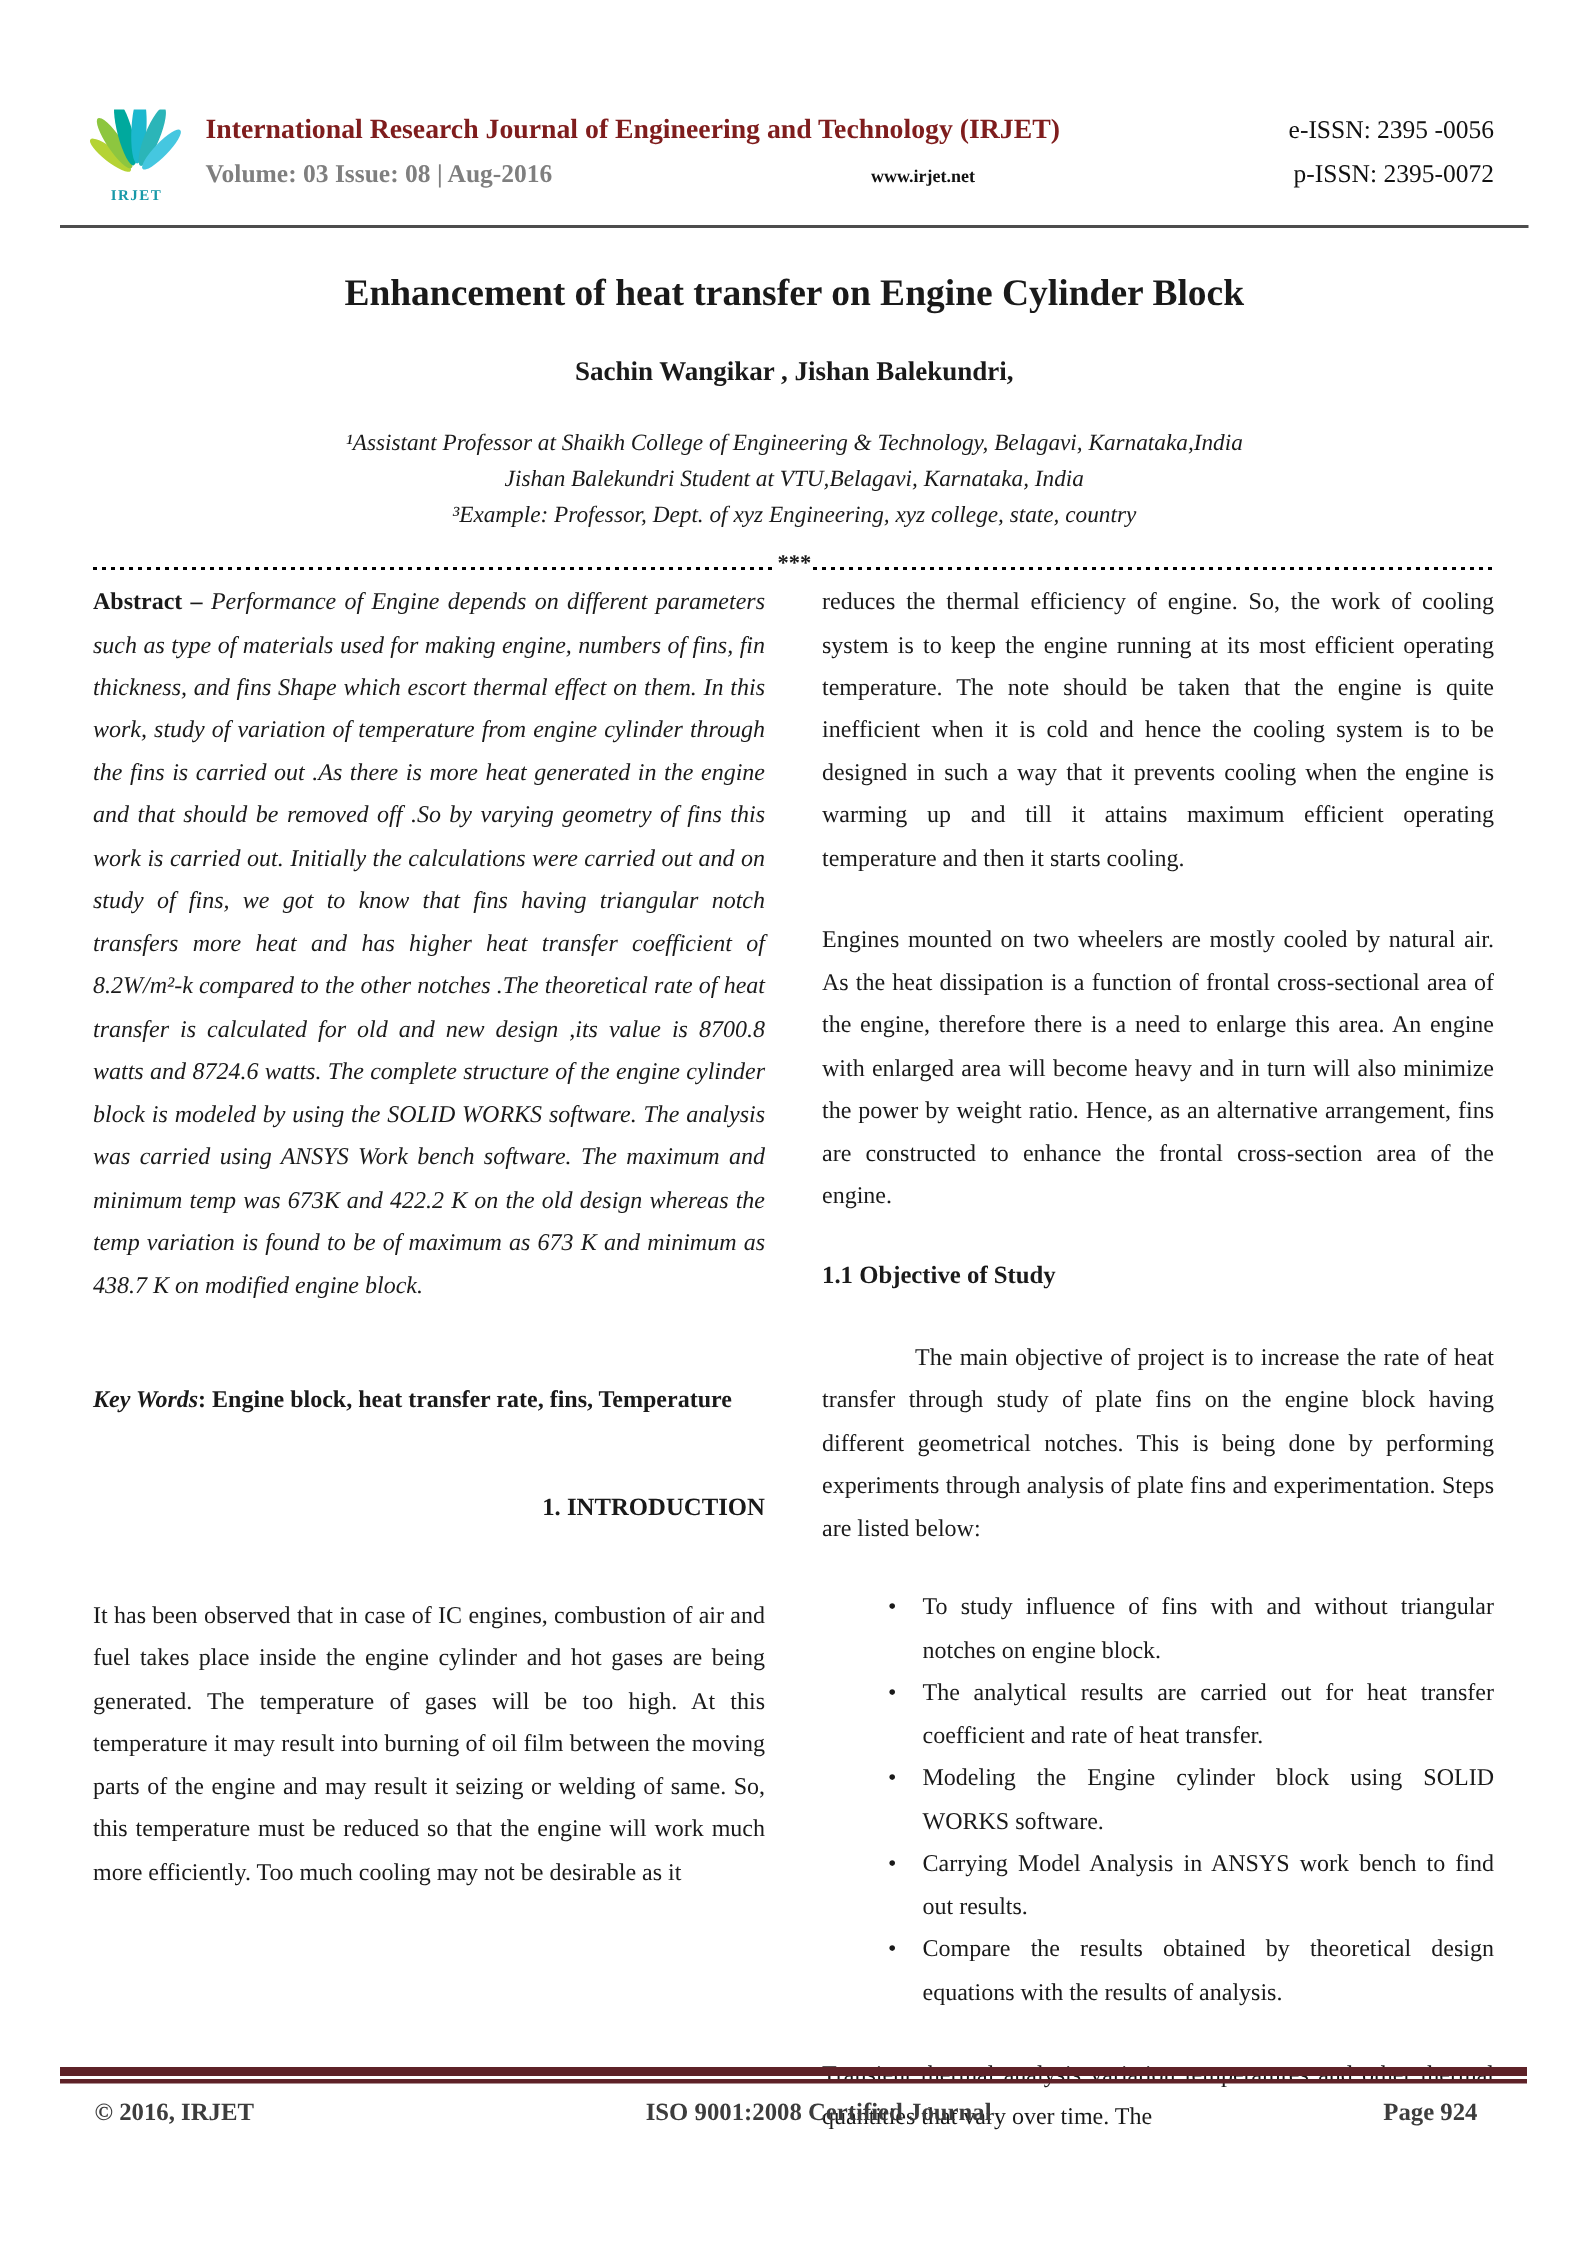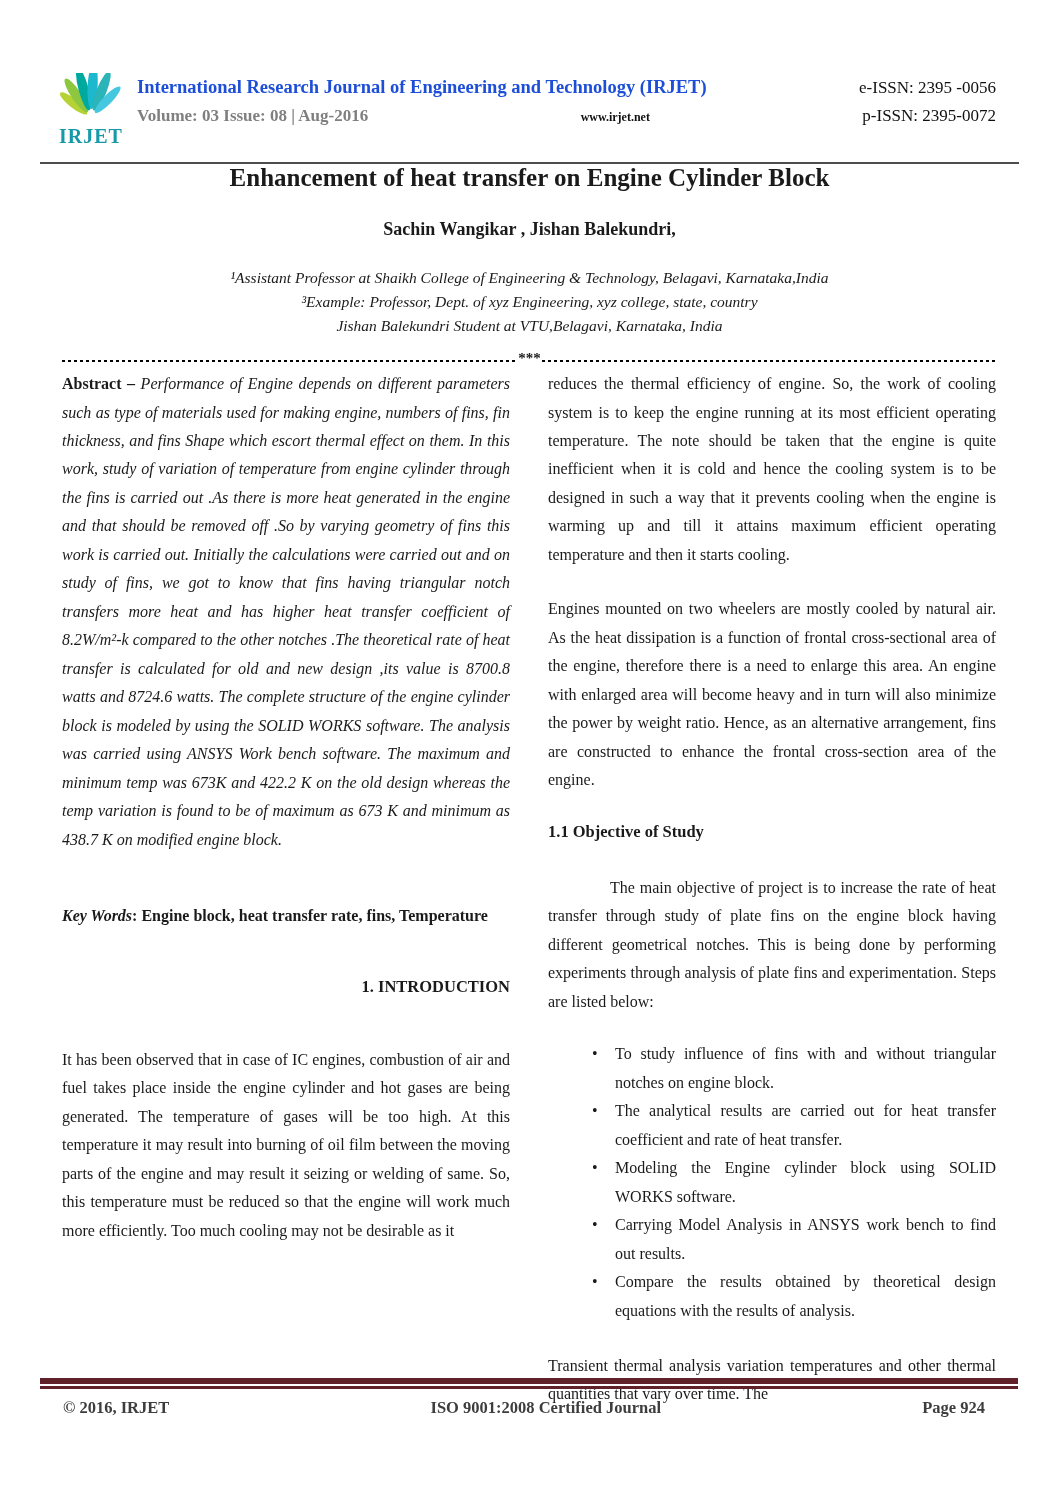--- a/index.html
+++ b/index.html
@@ -8,31 +8,31 @@
     width:1059px; height:1497px;
     background:#ffffff;
     font-family:"Liberation Serif", serif;
     color:#1a1a1a;
   }
   .page { position:relative; width:1059px; height:1497px; overflow:hidden; background:#fff; }
 
   
   .header { display:flex; align-items:flex-start; padding:73px 63px 0 55px; gap:10px; }
   .logo { width:72px; display:flex; flex-direction:column; align-items:center; flex:0 0 auto; }
-  .logo-text { font-weight:bold; font-size:20px; color:#1799A8; letter-spacing:1px; margin-top:-2px; }
+  .logo-text { font-weight:bold; font-size:10px; color:#1799A8; letter-spacing:1px; margin-top:-2px; }
   .header-main { flex:1; display:flex; flex-direction:column; gap:8px; padding-top:4px; }
   .header-row { display:flex; align-items:baseline; }
-  .journal-title { font-weight:bold; font-size:18.5px; color:#1d4ed8; }
+  .journal-title { font-weight:bold; font-size:18.5px; color:#7f1d1d; }
   .eissn, .pissn { font-weight:normal; font-size:17px; color:#111; white-space:nowrap; margin-left:auto; }
   .volume-line { font-weight:bold; font-size:17px; color:#7f7f7f; white-space:nowrap; }
   .website { flex:1; text-align:center; font-weight:bold; font-size:12px; color:#111; }
   .header-rule { margin:14px 40px 0 40px; border:0; border-top:2.5px solid #4d4d4d; }
 
   
-  .article-title { text-align:center; font-weight:bold; font-size:25px; }
+  .article-title { text-align:center; font-weight:bold; font-size:25px; margin-top:30px; }
   .authors { text-align:center; font-weight:bold; font-size:18px; margin-top:27px; }
   .affiliations { text-align:center; font-style:italic; font-size:15.5px; margin-top:26px; line-height:1.55; }
 
   
   .separator { display:flex; align-items:center; margin:22px 62px 0 62px; }
   .dash-line { flex:1; height:2px;
     background-image:repeating-linear-gradient(90deg,#000 0 3px,transparent 3px 6px); }
   .stars { padding:0 1px; font-weight:bold; font-size:15px; line-height:0; transform:translateY(-3px); }
 
   
@@ -95,22 +95,22 @@
         <span class="pissn">p-ISSN: 2395-0072</span>
       </div>
     </div>
   </div>
   <hr class="header-rule">
 
   <div class="article-title">Enhancement of heat transfer on Engine Cylinder Block</div>
   <div class="authors">Sachin Wangikar , Jishan Balekundri,</div>
   <div class="affiliations">
     <div>¹Assistant Professor at Shaikh College of Engineering &amp; Technology,  Belagavi, Karnataka,India</div>
+    <div>Jishan Balekundri Student at VTU,Belagavi, Karnataka, India</div>
     <div>³Example: Professor, Dept. of xyz Engineering, xyz college, state, country</div>
-    <div>Jishan Balekundri Student at VTU,Belagavi, Karnataka, India</div>
   </div>
 
   <div class="separator">
     <div class="dash-line"></div>
     <span class="stars">***</span>
     <div class="dash-line"></div>
   </div>
 
   <div class="columns">
 

